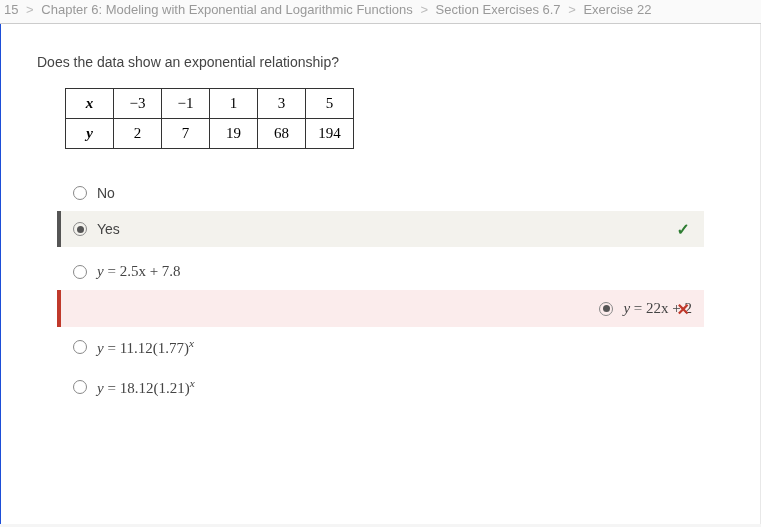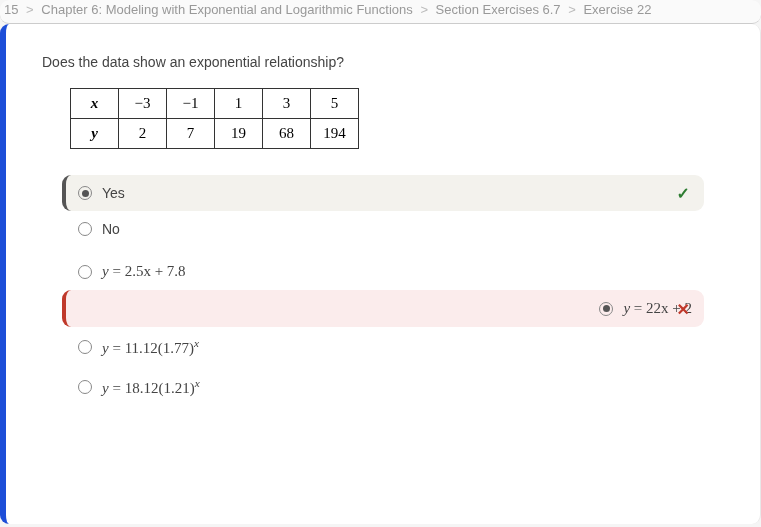--- a/index.html
+++ b/index.html
@@ -1,15 +1,15 @@
 <!DOCTYPE html>
 <html><head>
 <meta charset="utf-8">
 <style>
-  * { box-sizing: border-box; margin: 0; padding: 0; border-radius: 9px; }
+  * { box-sizing: border-box; margin: 0; padding: 0; }
   body {
     font-family: Arial, Helvetica, sans-serif;
     background: #f5f5f5;
     width: 761px;
     height: 527px;
     overflow: hidden;
     position: relative;
   }
   .breadcrumb {
     font-size: 13px;
@@ -19,21 +19,21 @@
     background: #fafafa;
     white-space: nowrap;
   }
   .breadcrumb .sep { color: #bbb; margin: 0 4px; }
   .content {
     background: #fff;
     margin: 0 0 0 0;
     padding: 30px 36px 20px 36px;
     position: relative;
     min-height: 500px;
-    border-left: 6px solid #1d4ed8;
+    border-left: 1px solid #1d4ed8;
     border-right: 1px solid #e8e8e8;
   }
   .prompt {
     font-size: 14px;
     color: #444;
     margin-bottom: 18px;
   }
   .data-table {
     border-collapse: collapse;
     margin: 0 0 26px 28px;
@@ -161,29 +161,29 @@
       <td>2</td>
       <td>7</td>
       <td>19</td>
       <td>68</td>
       <td>194</td>
     </tr>
   </tbody>
     </table>
 
   <div class="opts-block">
+    <div class="option-row">
+      <span class="radio"></span>
+      <span>No</span>
+    </div>
     <div class="option-row selected correct">
       <span class="radio filled"></span>
       <span>Yes</span>
       <span class="feedback-icon fi-correct">✓</span>
     </div>
-    <div class="option-row">
-      <span class="radio"></span>
-      <span>No</span>
-    </div>
   </div>
 
 
   <div class="opts-block">
     <div class="option-row">
       <span class="radio"></span>
       <span class="math">
         <span class="var">y</span> = <span>2.5x + 7.8</span>
       </span>
     </div>

